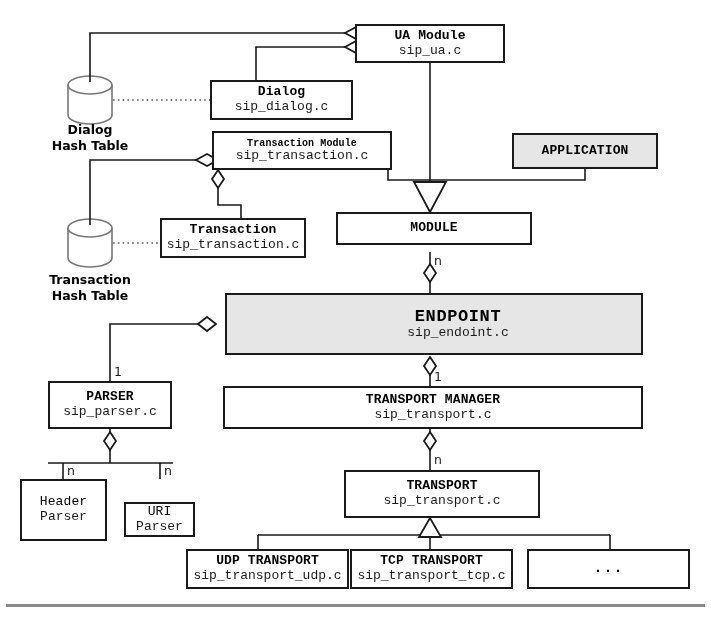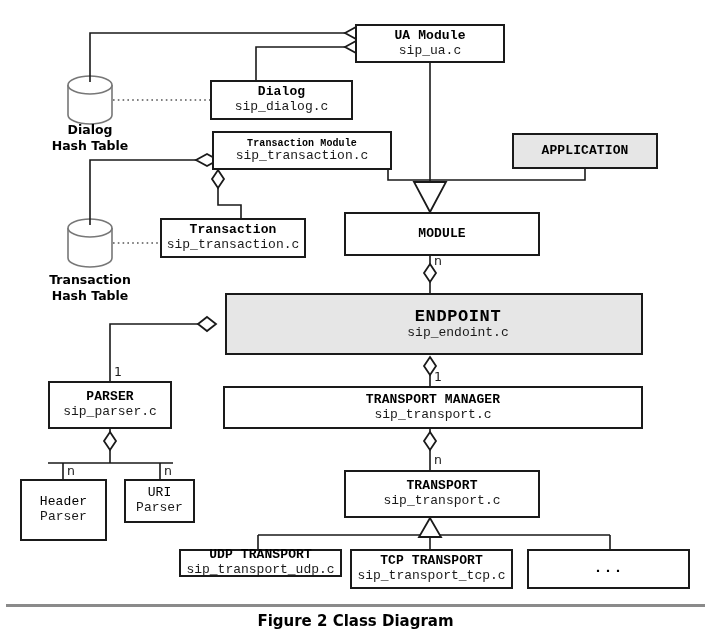--- a/index.html
+++ b/index.html
@@ -178,55 +178,55 @@
 
   <div class="node" style="left:160px; top:218px; width:146px; height:40px;">
     <div class="n-title">Transaction</div>
     <div class="n-sub">sip_transaction.c</div>
   </div>
 
   <div class="node shaded" style="left:512px; top:133px; width:146px; height:36px;">
     <div class="n-title">APPLICATION</div>
   </div>
 
-  <div class="node" style="left:344px; top:212px; width:196px; height:44px;text-align:right;">
+  <div class="node" style="left:336px; top:212px; width:196px; height:33px;text-align:right;">
     <div class="n-title">MODULE</div>
   </div>
 
   <div class="node shaded" style="left:225px; top:293px; width:418px; height:62px;padding-left:48px;">
     <div class="n-title" style="font-size:17px; letter-spacing:0.6px;">ENDPOINT</div>
     <div class="n-sub">sip_endoint.c</div>
   </div>
 
   <div class="node" style="left:48px; top:381px; width:124px; height:48px;">
     <div class="n-title">PARSER</div>
     <div class="n-sub">sip_parser.c</div>
   </div>
 
   <div class="node plainbox" style="left:20px; top:479px; width:87px; height:62px;">
     <div class="n-title">Header</div>
     <div class="n-sub">Parser</div>
   </div>
 
-  <div class="node plainbox" style="left:124px; top:479px; width:71px; height:44px;">
+  <div class="node plainbox" style="left:124px; top:502px; width:71px; height:35px;">
     <div class="n-title">URI</div>
     <div class="n-sub">Parser</div>
   </div>
 
   <div class="node" style="left:223px; top:386px; width:420px; height:43px;">
     <div class="n-title">TRANSPORT MANAGER</div>
     <div class="n-sub">sip_transport.c</div>
   </div>
 
   <div class="node" style="left:344px; top:470px; width:196px; height:48px;">
     <div class="n-title">TRANSPORT</div>
     <div class="n-sub">sip_transport.c</div>
   </div>
 
-  <div class="node" style="left:179px; top:549px; width:163px; height:28px;">
+  <div class="node" style="left:186px; top:549px; width:163px; height:40px;">
     <div class="n-title">UDP TRANSPORT</div>
     <div class="n-sub">sip_transport_udp.c</div>
   </div>
 
   <div class="node" style="left:350px; top:549px; width:163px; height:40px;text-align:center;">
     <div class="n-title">TCP TRANSPORT</div>
     <div class="n-sub">sip_transport_tcp.c</div>
   </div>
 
   <div class="node" style="left:527px; top:549px; width:163px; height:40px;">
@@ -244,15 +244,14 @@
   </div>
 
   <div class="mult" style="left:434px; top:253px;">n</div>
   <div class="mult" style="left:114px; top:364px;">1</div>
   <div class="mult" style="left:434px; top:369px;">1</div>
   <div class="mult" style="left:67px; top:463px;">n</div>
   <div class="mult" style="left:164px; top:463px;">n</div>
   <div class="mult" style="left:434px; top:452px;">n</div>
 
   <div class="caption-rule"></div>
-  <div class="caption">Figure 2 Class Diagram</div>
 
 </div>
 
 </body></html>

